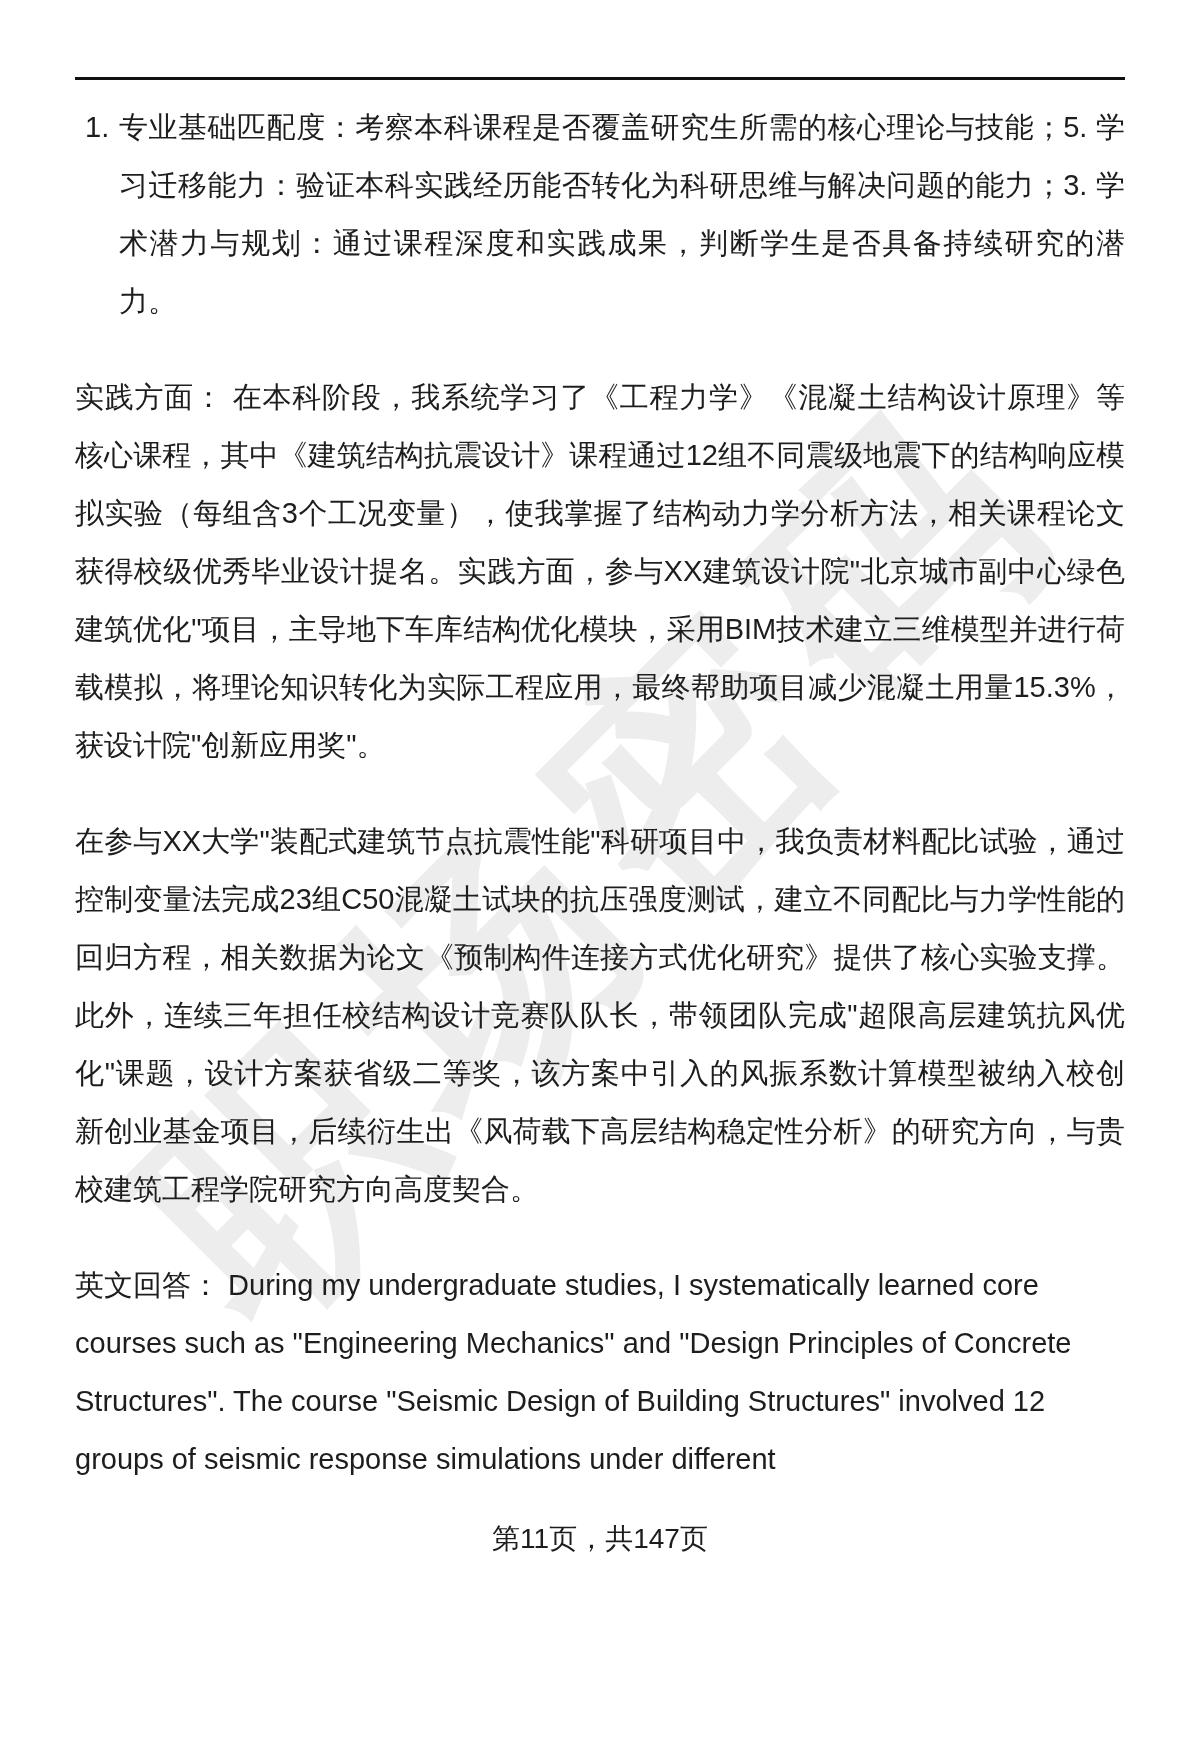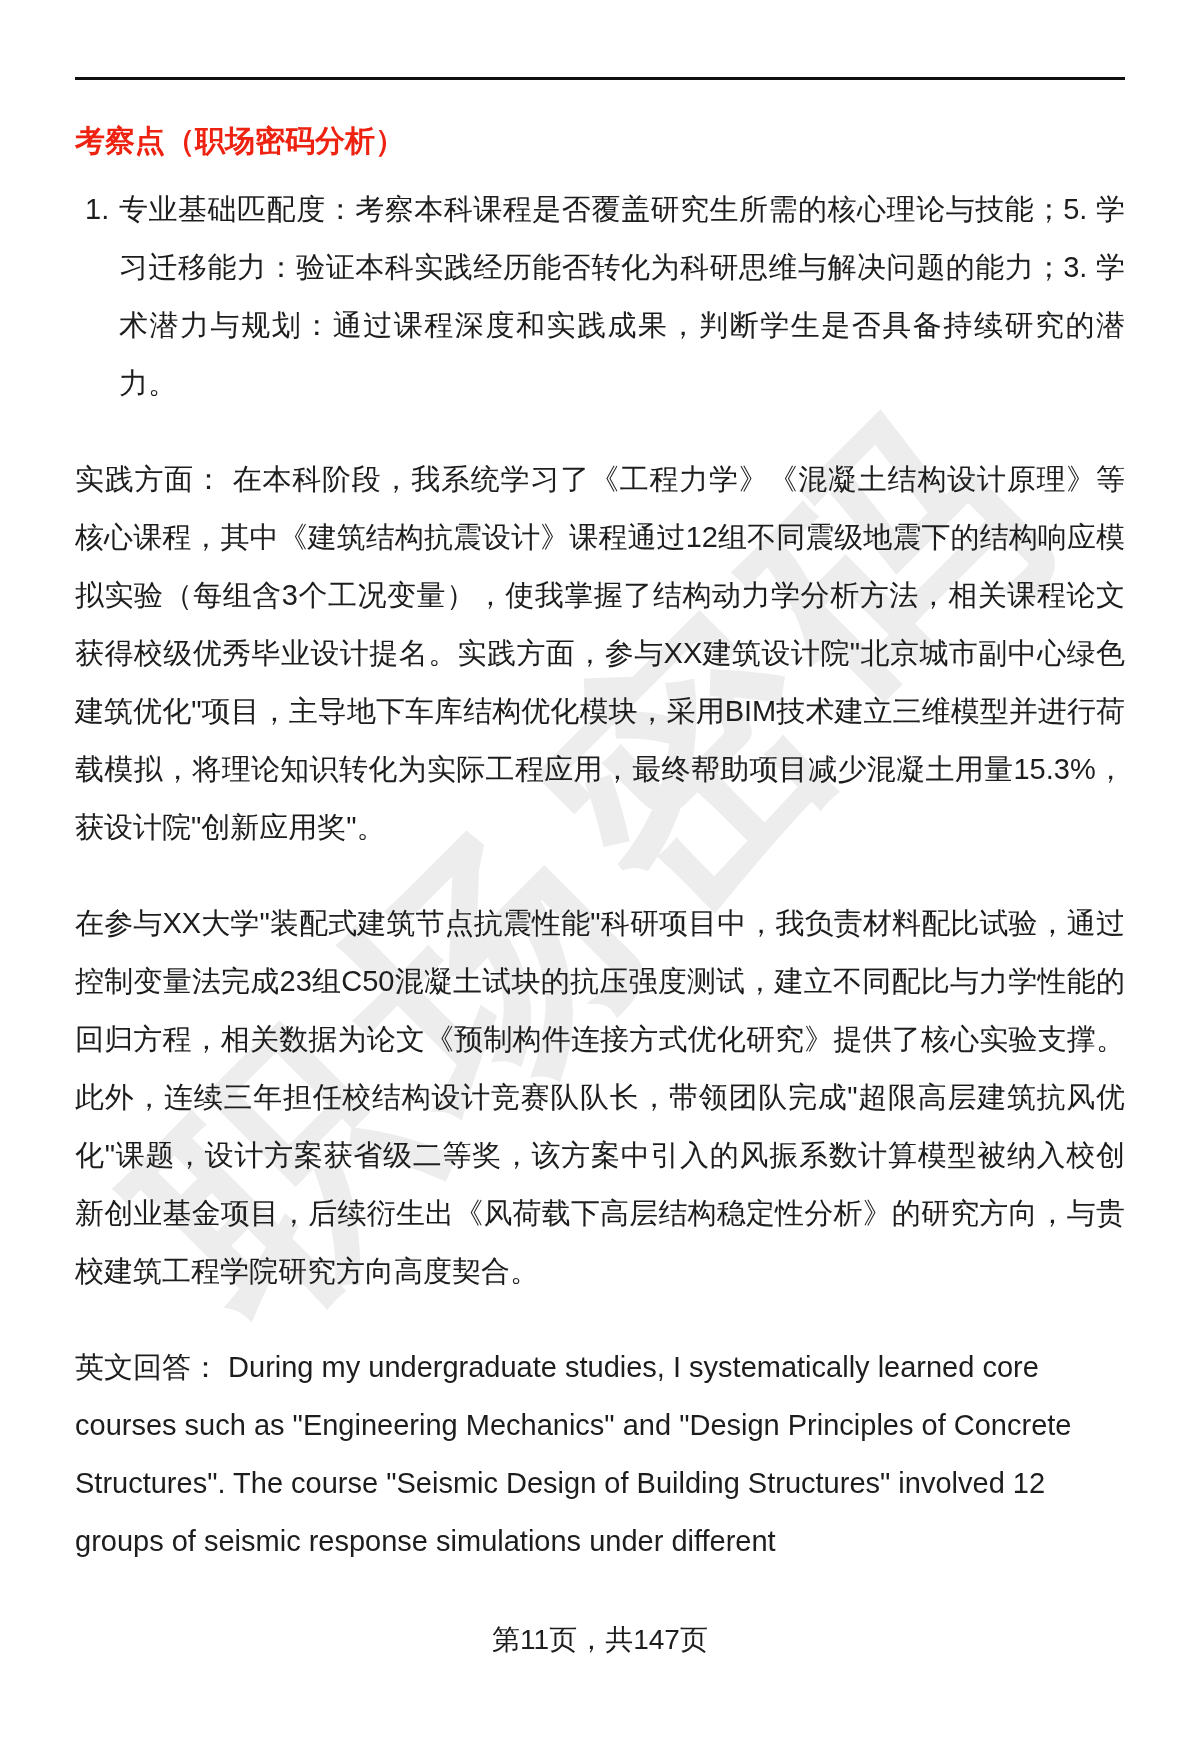--- a/index.html
+++ b/index.html
@@ -78,37 +78,36 @@
     line-height: 58px;
     text-align: justify;
     margin: 38px 0 0 0;
   }
   .para.en { text-align: left; }
 
   .page-footer {
     text-align: center;
     font-size: 28px;
     line-height: 42px;
-    margin-top: 49px;
+    margin-top: 30px;
     color: #1d1d1d;
   }
 </style>
 </head>
 <body>
 
 <div class="page">
 
   <div class="watermark">职场密码</div>
 
   <div class="content">
 
     <hr class="top-rule">
 
 
-    <h2 class="q-section">考察点（职场密码分析）</h2>
 
     <div class="points">
       <span class="marker">1.</span>
       <span class="ptext">专业基础匹配度：考察本科课程是否覆盖研究生所需的核心理论与技能；5. 学习迁移能力：验证本科实践经历能否转化为科研思维与解决问题的能力；3. 学术潜力与规划：通过课程深度和实践成果，判断学生是否具备持续研究的潜力。</span>
     </div>
 
     <p class="para"><span>实践方面：</span><span> 在本科阶段，我系统学习了《工程力学》《混凝土结构设计原理》等核心课程，其中《建筑结构抗震设计》课程通过12组不同震级地震下的结构响应模拟实验（每组含3个工况变量），使我掌握了结构动力学分析方法，相关课程论文获得校级优秀毕业设计提名。实践方面，参与XX建筑设计院"北京城市副中心绿色建筑优化"项目，主导地下车库结构优化模块，采用BIM技术建立三维模型并进行荷载模拟，将理论知识转化为实际工程应用，最终帮助项目减少混凝土用量15.3%，获设计院"创新应用奖"。</span></p>
 
     <p class="para">在参与XX大学"装配式建筑节点抗震性能"科研项目中，我负责材料配比试验，通过控制变量法完成23组C50混凝土试块的抗压强度测试，建立不同配比与力学性能的回归方程，相关数据为论文《预制构件连接方式优化研究》提供了核心实验支撑。此外，连续三年担任校结构设计竞赛队队长，带领团队完成"超限高层建筑抗风优化"课题，设计方案获省级二等奖，该方案中引入的风振系数计算模型被纳入校创新创业基金项目，后续衍生出《风荷载下高层结构稳定性分析》的研究方向，与贵校建筑工程学院研究方向高度契合。</p>
 

